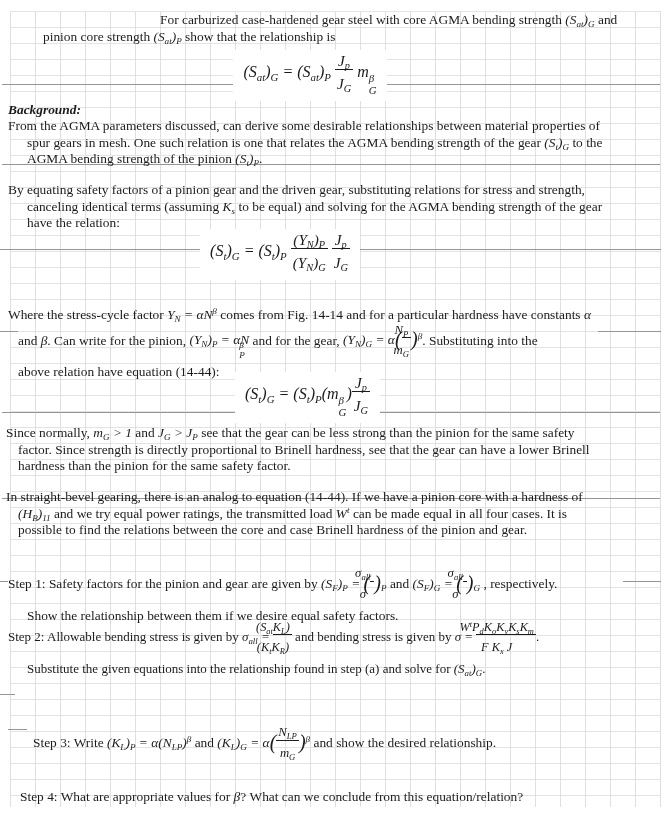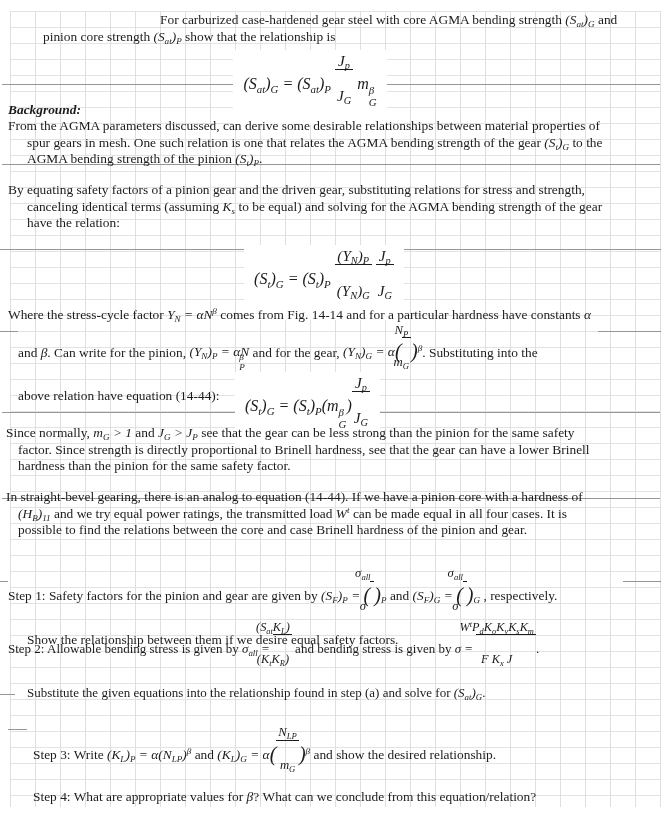--- a/index.html
+++ b/index.html
@@ -17,21 +17,21 @@
   .dline{position:absolute;height:1px;background:#969696;z-index:1;}
   .tb{position:absolute;z-index:2;line-height:16.5px;white-space:nowrap;}
   .heading{font-weight:bold;}
   .eq{position:absolute;left:0;z-index:2;text-align:center;font-style:italic;font-size:16px;line-height:1.1;}
   .eq .inner{display:inline-block;background:#fff;padding:3px 10px 2px 10px;}
   sub,sup{font-size:0.68em;line-height:0;}
   sub{vertical-align:-0.3em;}
   sup{vertical-align:0.5em;}
   .frac{display:inline-block;text-align:center;vertical-align:-0.8em;line-height:1.08;font-size:0.95em;}
   .frac .fn{display:block;padding:0 2px 0px 2px;}
-  .frac .fd{display:block;border-top:1px solid currentColor;padding:18px 2px;font-style:italic;}
+  .frac .fd{display:block;border-top:1px solid currentColor;padding:6px 2px;font-style:italic;}
   .ss{display:inline-flex;flex-direction:column;align-items:flex-start;font-size:0.68em;line-height:1.1;vertical-align:-0.45em;}
   .bp{font-size:1.5em;line-height:0;vertical-align:-0.12em;font-weight:400;}
   .pgroup{white-space:nowrap;}
   i{font-style:italic;}
 </style>
 </head>
 <body>
 
 <div class="page">
   <div class="grid"></div>
@@ -56,21 +56,21 @@
           <span>G</span>
         </span></span>
   </div>
 
   <div class="tb heading" style="top:102px;left:8px;font-style:italic;">Background:</div>
 
   <div class="tb" style="top:118px;left:27px;text-indent:-19px;">From the AGMA parameters discussed, can derive some desirable relationships between material properties of<br>spur gears in mesh. One such relation is one that relates the AGMA bending strength of the gear <i>(S<sub>t</sub>)<sub>G</sub></i> to the<br>AGMA bending strength of the pinion <i>(S<sub>t</sub>)<sub>P</sub></i>.</div>
 
   <div class="tb" style="top:182px;left:27px;text-indent:-19px;">By equating safety factors of a pinion gear and the driven gear, substituting relations for stress and strength,<br>canceling identical terms (assuming <i>K<sub>s</sub></i> to be equal) and solving for the AGMA bending strength of the gear<br>have the relation:</div>
 
-  <div class="eq" style="top:245px;width:560px;margin-left:44px;">
+  <div class="eq" style="top:229px;width:560px;">
     <span class="inner">(S<sub>t</sub>)<sub>G</sub> = (S<sub>t</sub>)<sub>P</sub> <span class="frac"><span class="fn">(Y<sub>N</sub>)<sub>P</sub></span><span class="fd">(Y<sub>N</sub>)<sub>G</sub></span></span> <span class="frac"><span class="fn">J<sub>p</sub></span><span class="fd">J<sub>G</sub></span></span></span>
   </div>
 
   <div class="tb" style="top:307px;left:18px;text-indent:-10px;">Where the stress-cycle factor <i>Y<sub>N</sub> = αN<sup>β</sup></i> comes from Fig. 14-14 and for a particular hardness have constants <i>α</i><br>and <i>β</i>. Can write for the pinion, <i>(Y<sub>N</sub>)<sub>P</sub> = αN<span class="ss">
           <span>β</span>
           <span>P</span>
         </span></i> and for the gear, <i>(Y<sub>N</sub>)<sub>G</sub> = α<span class="pgroup"><span class="bp">(</span><span><span class="frac"><span class="fn">N<sub>P</sub></span><span class="fd">m<sub>G</sub></span></span></span><span class="bp">)</span></span><sup>β</sup></i>. Substituting into the<br>above relation have equation (14-44):</div>
 
   <div class="eq" style="top:372px;width:615px;">
     <span class="inner">(S<sub>t</sub>)<sub>G</sub> = (S<sub>t</sub>)<sub>P</sub>(m<span class="ss">
@@ -83,14 +83,14 @@
 
   <div class="tb" style="top:489px;left:18px;text-indent:-12px;">In straight-bevel gearing, there is an analog to equation (14-44). If we have a pinion core with a hardness of<br><i>(H<sub>B</sub>)<sub>11</sub></i> and we try equal power ratings, the transmitted load <i>W<sup>t</sup></i> can be made equal in all four cases. It is<br>possible to find the relations between the core and case Brinell hardness of the pinion and gear.</div>
 
   <div class="tb" style="top:567px;left:27px;text-indent:-19px;">Step 1: Safety factors for the pinion and gear are given by <i>(S<sub>F</sub>)<sub>P</sub> = <span class="pgroup"><span class="bp">(</span><span><span class="frac"><span class="fn">σ<sub>all</sub></span><span class="fd">σ</span></span></span><span class="bp">)</span></span><sub>P</sub></i> and <i>(S<sub>F</sub>)<sub>G</sub> = <span class="pgroup"><span class="bp">(</span><span><span class="frac"><span class="fn">σ<sub>all</sub></span><span class="fd">σ</span></span></span><span class="bp">)</span></span><sub>G</sub></i> , respectively.<br>Show the relationship between them if we desire equal safety factors.</div>
 
   <div class="tb" style="top:621px;left:27px;text-indent:-19px;font-size:13px;">Step 2: Allowable bending stress is given by <i>σ<sub>all</sub> = <span class="frac"><span class="fn">(S<sub>at</sub>K<sub>L</sub>)</span><span class="fd">(K<sub>t</sub>K<sub>R</sub>)</span></span></i> and bending stress is given by <i>σ = <span class="frac"><span class="fn">W<sup>t</sup>P<sub>d</sub>K<sub>o</sub>K<sub>v</sub>K<sub>s</sub>K<sub>m</sub></span><span class="fd">F K<sub>x</sub> J</span></span></i>.<br>Substitute the given equations into the relationship found in step (a) and solve for <i>(S<sub>at</sub>)<sub>G</sub></i>.</div>
 
 
   <div class="tb" style="top:726px;left:33px;">Step 3: Write <i>(K<sub>L</sub>)<sub>P</sub> = α(N<sub>LP</sub>)<sup>β</sup></i> and <i>(K<sub>L</sub>)<sub>G</sub> = α<span class="pgroup"><span class="bp">(</span><span><span class="frac"><span class="fn">N<sub>LP</sub></span><span class="fd">m<sub>G</sub></span></span></span><span class="bp">)</span></span><sup>β</sup></i> and show the desired relationship.</div>
 
-  <div class="tb" style="top:789px;left:33px;">Step 4: What are appropriate values for <i>β</i>? What can we conclude from this equation/relation?</div>
+  <div class="tb" style="top:789px;left:20px;">Step 4: What are appropriate values for <i>β</i>? What can we conclude from this equation/relation?</div>
 </div>
 
 </body></html>

